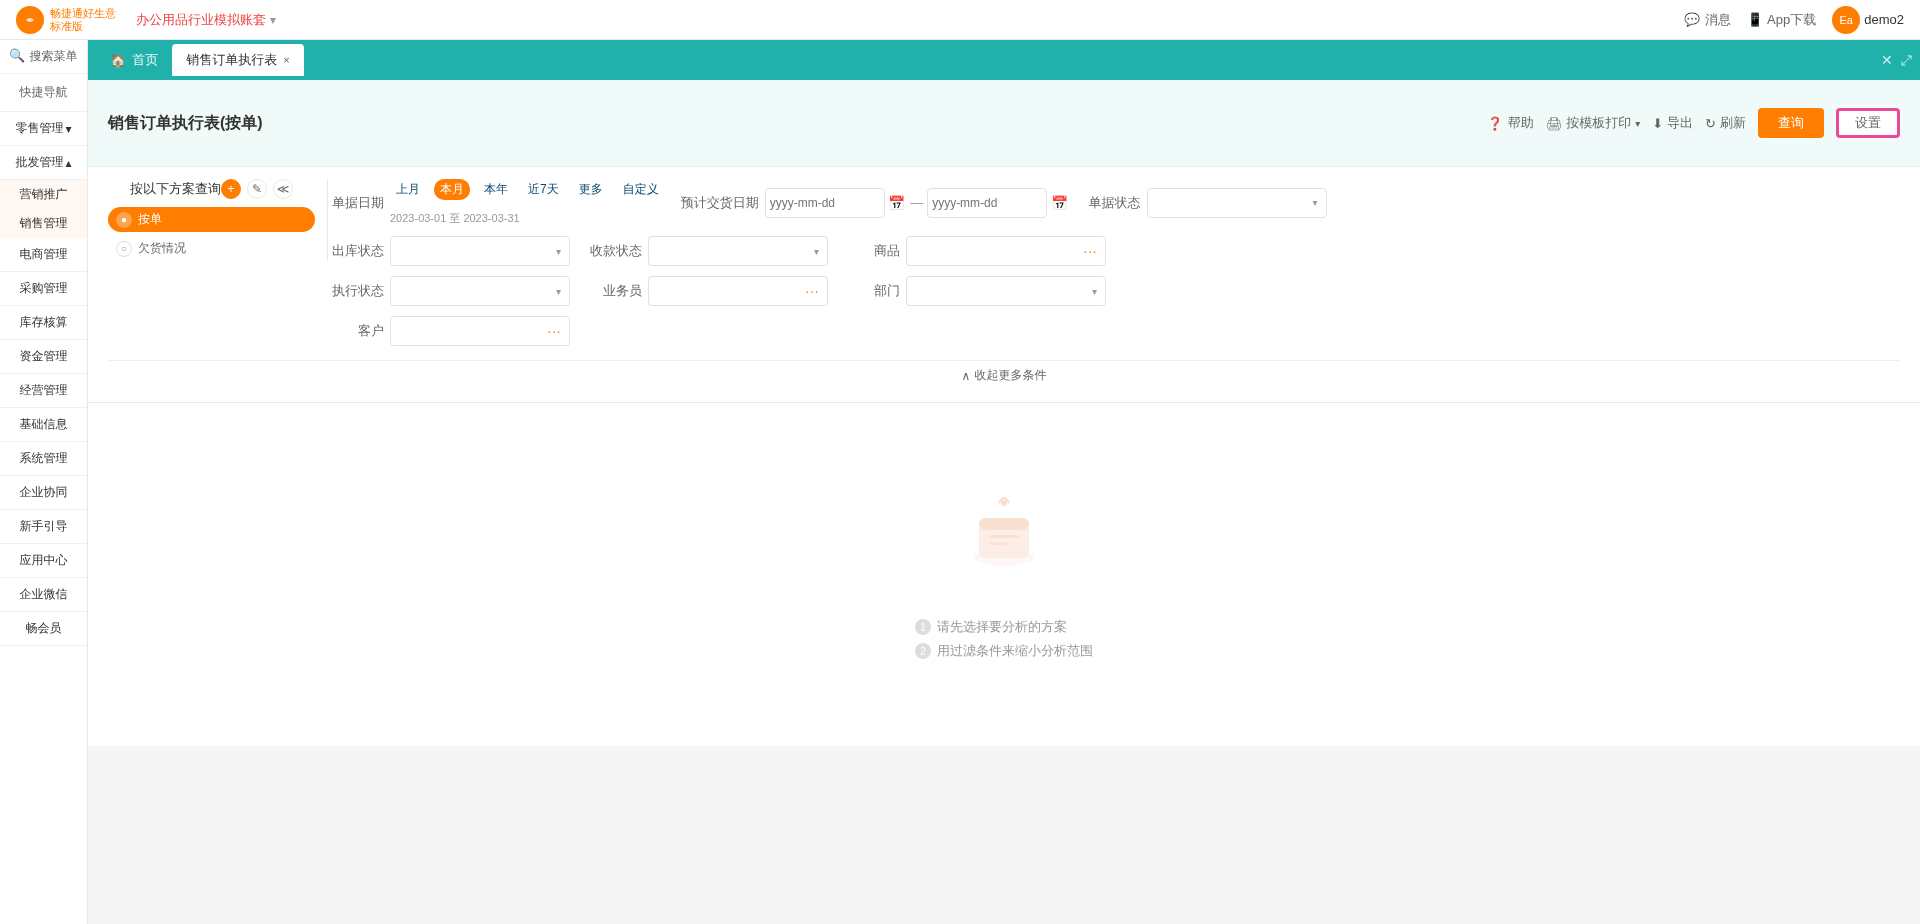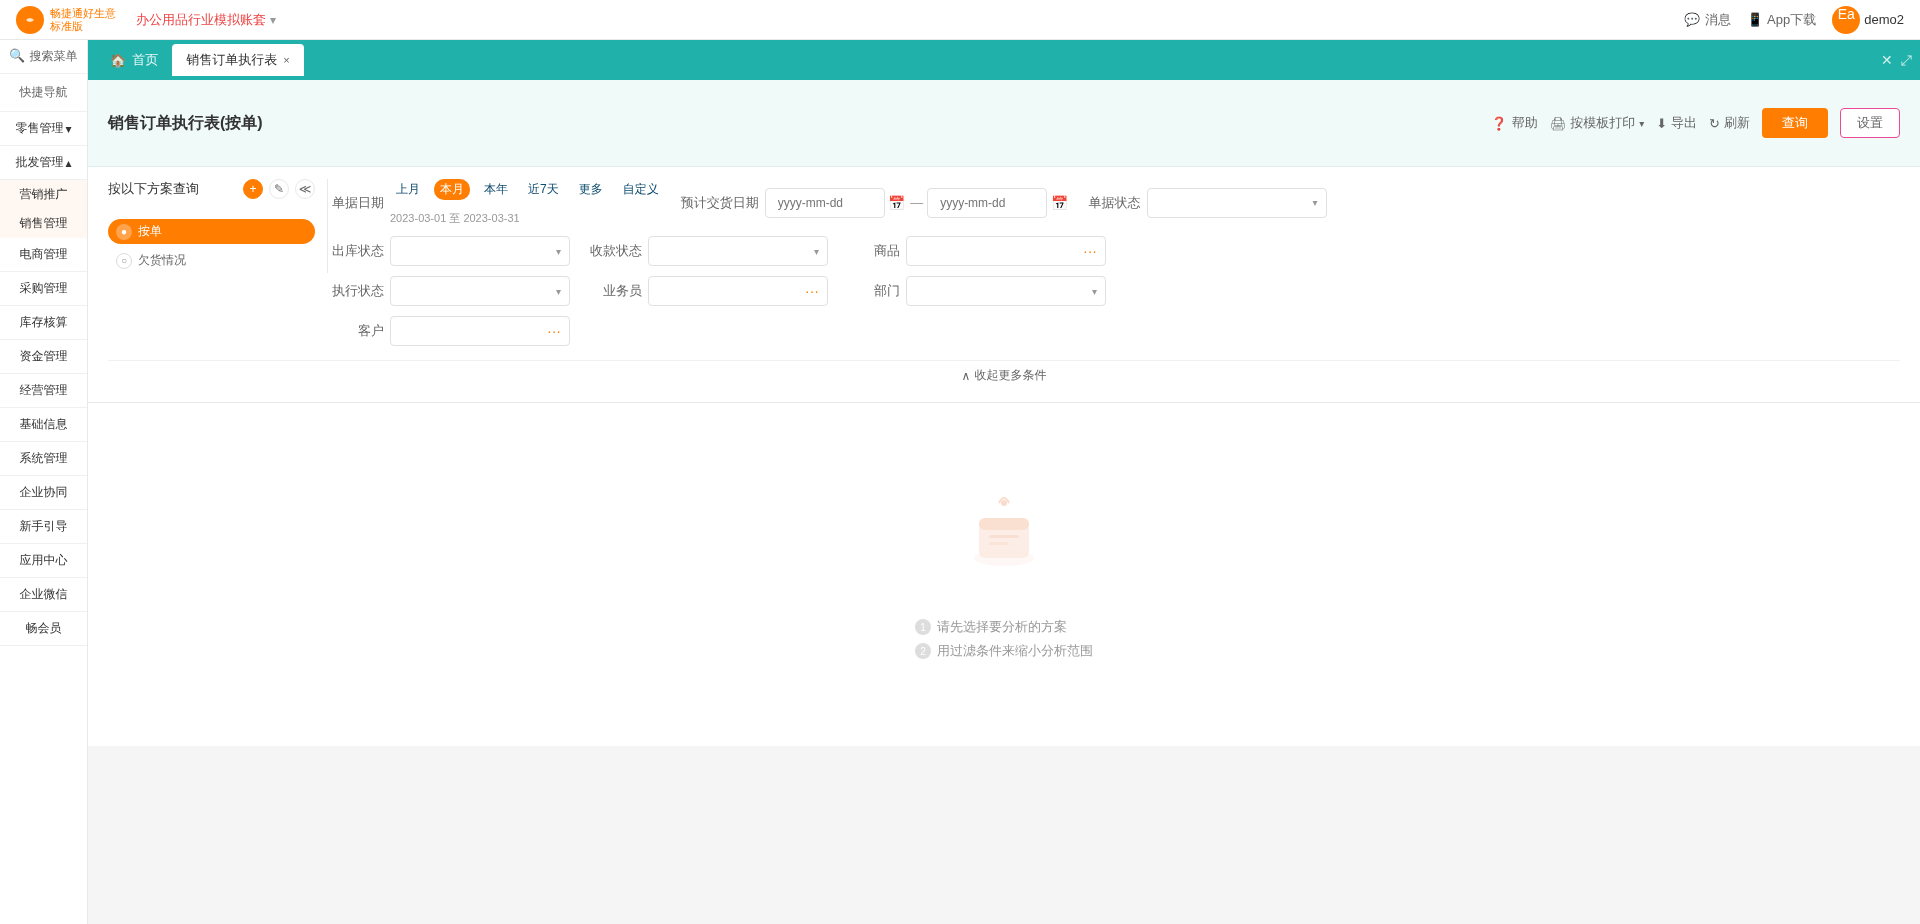--- a/index.html
+++ b/index.html
@@ -9,21 +9,21 @@
     .top-bar { height: 40px; background: #fff; display: flex; align-items: center; justify-content: space-between; padding: 0 16px; border-bottom: 1px solid #e8e8e8; flex-shrink: 0; }
     .top-bar-left { display: flex; align-items: center; gap: 8px; }
     .logo-area { display: flex; align-items: flex-end; gap: 6px; }
     .logo-icon { width: 28px; height: 28px; background: #ff7d00; border-radius: 50%; display: flex; align-items: center; justify-content: center; color: white; font-size: 12px; font-weight: bold; }
     .logo-text { font-size: 11px; color: #ff7d00; line-height: 1.2; }
     .breadcrumb-area { display: flex; align-items: center; gap: 4px; margin-left: 12px; }
     .breadcrumb-text { font-size: 13px; color: #ef4444; }
     .breadcrumb-arrow { color: #999; font-size: 12px; }
     .top-bar-right { display: flex; align-items: center; gap: 16px; }
     .top-btn { display: flex; align-items: center; gap: 4px; color: #666; font-size: 13px; cursor: pointer; }
-    .user-avatar { width: 28px; height: 28px; border-radius: 50%; background: #ff7d00; display: flex; align-items: flex-start; justify-content: center; color: white; font-size: 14px; overflow: hidden; }
+    .user-avatar { width: 28px; height: 28px; border-radius: 50%; background: #ff7d00; display: flex; align-items: center; justify-content: center; color: white; font-size: 11px; overflow: hidden; }
     .user-name { font-size: 13px; color: #333; }
 
     
     .main-layout { display: flex; flex: 1; overflow: hidden; }
 
     
     .sidebar { width: 88px; background: #fff; border-right: 1px solid #e8e8e8; display: flex; flex-direction: column; overflow-y: auto; flex-shrink: 0; }
     .sidebar-search { padding: 8px 0; text-align: center; border-bottom: 1px solid #f0f0f0; }
     .sidebar-search-text { font-size: 12px; color: #666; cursor: pointer; }
     .sidebar-nav { padding: 4px 0; border-bottom: 1px solid #f0f0f0; text-align: center; }
@@ -47,48 +47,48 @@
 
     
     .page-header { background: #f0faf9; padding: 28px 20px; display: flex; align-items: center; justify-content: space-between; border-bottom: 1px solid #e0eeec; }
     .page-title { font-size: 16px; font-weight: 600; color: #333; }
     .page-actions { display: flex; align-items: center; gap: 12px; }
     .page-action-btn { display: flex; align-items: center; gap: 4px; color: #666; font-size: 13px; cursor: pointer; }
 
     
     .filter-panel { background: #fff; margin: 0; padding: 12px 20px; border-bottom: 1px solid #e8e8e8; }
     .filter-left-panel { width: 220px; flex-shrink: 0; border-right: 1px solid #e8e8e8; padding-right: 12px; }
-    .filter-left-header { display: flex; align-items: center; justify-content: space-between; margin-bottom: 20px; }
+    .filter-left-header { display: flex; align-items: center; justify-content: center; margin-bottom: 8px; }
     .filter-left-title { font-size: 13px; color: #333; }
     .filter-left-actions { display: flex; align-items: center; gap: 6px; }
     .icon-btn { width: 20px; height: 20px; display: flex; align-items: center; justify-content: center; border-radius: 50%; cursor: pointer; font-size: 12px; border: 1px solid #e8e8e8; color: #666; }
     .icon-btn.orange { background: #ff7d00; color: #fff; border-color: #ff7d00; }
     .scheme-item { display: flex; align-items: center; gap: 6px; padding: 4px 8px; border-radius: 14px; background: #ff7d00; color: #fff; font-size: 12px; cursor: pointer; margin-bottom: 4px; }
     .scheme-item-circle { width: 16px; height: 16px; border-radius: 50%; background: rgba(255,255,255,0.3); display: flex; align-items: center; justify-content: center; font-size: 10px; }
     .sub-item { display: flex; align-items: center; gap: 6px; padding: 4px 8px; font-size: 12px; color: #666; cursor: pointer; }
     .sub-item-circle { width: 16px; height: 16px; border-radius: 50%; border: 1px solid #ddd; display: flex; align-items: center; justify-content: center; font-size: 10px; color: #999; }
 
     
     .filter-fields { flex: 1; }
     .filter-fields-row { display: flex; align-items: center; gap: 16px; margin-bottom: 10px; flex-wrap: wrap; }
     .filter-field { display: flex; align-items: center; gap: 6px; }
     .filter-label { font-size: 13px; color: #666; white-space: nowrap; min-width: 56px; text-align: right; }
     .date-range { display: flex; align-items: center; gap: 4px; }
-    .date-input { width: 120px; height: 30px; border: 1px solid #e0e0e0; border-radius: 4px; padding: 0 12px; font-size: 12px; color: #999; background: #fff; outline: none; }
+    .date-input { width: 120px; height: 30px; border: 1px solid #e0e0e0; border-radius: 4px; padding: 0 4px; font-size: 12px; color: #999; background: #fff; outline: none; }
     .date-sep { color: #999; }
     .date-icon { color: #ff7d00; font-size: 14px; cursor: pointer; }
     .filter-tag-row { display: flex; align-items: center; gap: 8px; margin-bottom: 8px; }
     .date-preset { font-size: 12px; padding: 2px 6px; cursor: pointer; color: #0c4a6e; border-radius: 2px; }
     .date-preset.active { background: #ff7d00; color: #fff; border-radius: 10px; }
     .date-range-text { font-size: 11px; color: #999; }
     .ellipsis-btn { color: #ff7d00; font-size: 14px; cursor: pointer; }
 
     
     .search-btn { height: 30px; padding: 0 20px; background: #ff7d00; color: #fff; border: none; border-radius: 4px; font-size: 13px; cursor: pointer; }
-    .settings-btn { height: 30px; padding: 0 16px; background: #fff; color: #666; border: 1px solid #ec4899; border-radius: 4px; font-size: 13px; cursor: pointer; }
+    .settings-btn { height: 30px; padding: 0 16px; background: #fff; color: #666; border: 3px solid #ec4899; border-radius: 4px; font-size: 13px; cursor: pointer; }
 
     
     .collapse-row { text-align: center; padding: 6px 0; border-top: 1px solid #f0f0f0; margin-top: 4px; }
     .collapse-btn { color: #666; font-size: 12px; cursor: pointer; display: inline-flex; align-items: center; gap: 4px; }
 
     
     .empty-state { display: flex; flex-direction: column; align-items: center; justify-content: center; padding: 80px 0; background: #fff; }
     .empty-icon { font-size: 80px; margin-bottom: 16px; opacity: 0.4; }
     .empty-tips { list-style: none; }
     .empty-tip { display: flex; align-items: center; gap: 6px; color: #999; font-size: 13px; margin-bottom: 6px; }

